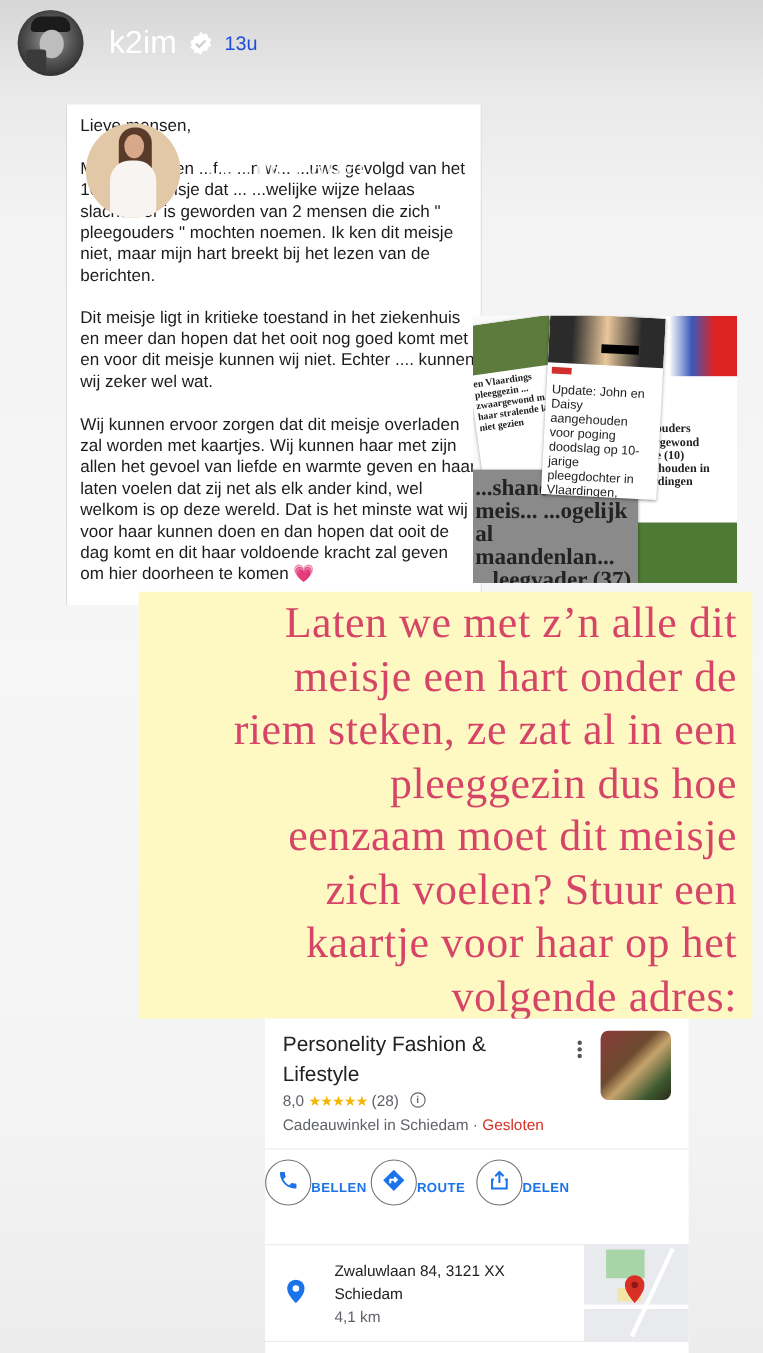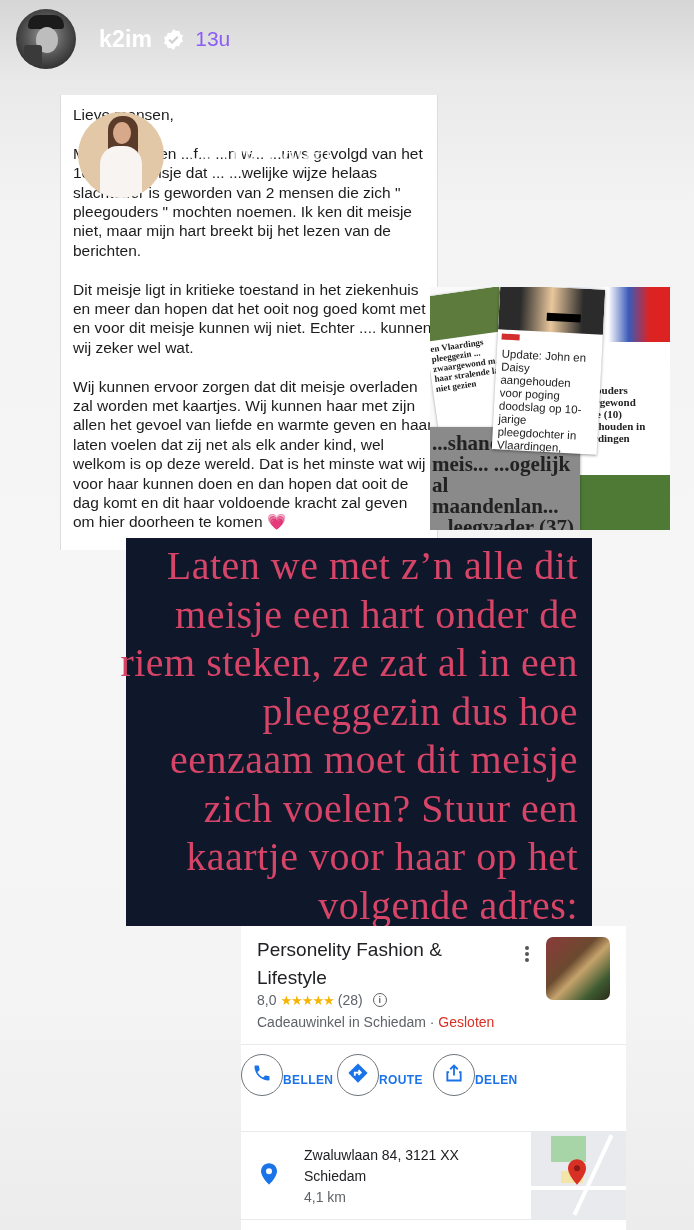--- a/index.html
+++ b/index.html
@@ -12,23 +12,23 @@
   
   .story-header { position: absolute; left: 16px; top: 10px; height: 58px; display: flex; align-items: center; }
   .avatar {
     width: 60px; height: 60px; border-radius: 50%;
     background: radial-gradient(circle at 50% 45%, #9a9a9a 0%, #555 45%, #2a2a2a 80%);
     position: relative; overflow: hidden;
   }
   .avatar .cap { position: absolute; left: 12px; top: 6px; width: 36px; height: 14px; background: #1b1b1b; border-radius: 10px 10px 3px 3px; }
   .avatar .face { position: absolute; left: 20px; top: 18px; width: 22px; height: 26px; background: #bdbdbd; border-radius: 50%; }
   .avatar .glass { position: absolute; left: 8px; top: 36px; width: 18px; height: 20px; background: #3a3a3a; border-radius: 3px; }
-  .username { margin-left: 23px; color: #ffffff; font-weight: bold; font-size: 23px; letter-spacing: 0.2px; }
+  .username { margin-left: 23px; color: #ffffff; font-weight: normal; font-size: 29px; letter-spacing: 0.2px; }
   .verified { margin-left: 10px; width: 23px; height: 23px; display: inline-flex; }
-  .time { margin-left: 10px; color: #8b5cf6; font-size: 21px; }
+  .time { margin-left: 10px; color: #1d4ed8; font-size: 18px; }
 
   
   .post-card {
     position: absolute; left: 60px; top: 95px; width: 378px; height: 455px;
     background: #ffffff; border-left: 1px solid #dcdcdc; border-right: 1px solid #dcdcdc;
   }
   .post-text {
     position: absolute; left: 12px; top: 10px; width: 360px;
     font-size: 15.5px; line-height: 19.4px; color: #1c1c1c;
   }
@@ -56,22 +56,22 @@
   .news-c .hl { font-family: "Liberation Serif", serif; font-size: 11px; font-weight: bold; padding: 4px; color: #222; line-height: 12px; margin-top: 38px; }
   .news-c .img2 { position: absolute; bottom: 0; left: 0; right: 0; height: 55px; background: #4f7a36; }
   .news-d { left: 66px; top: 0; width: 105px; height: 165px; transform: rotate(3deg); }
   .news-d .img { height: 45px; background: linear-gradient(90deg, #2b2b2b 20%, #e9c79c 50%, #2b2b2b 80%); }
   .news-d .bar { position: absolute; left: 48px; top: 26px; width: 34px; height: 8px; background: #000; }
   .news-d .tag { display: inline-block; margin: 4px; width: 18px; height: 6px; background: #d32f2f; }
   .news-d .hl { font-size: 11.5px; padding: 0 5px; color: #222; line-height: 13px; }
 
   
   .quote-box {
-    position: absolute; left: 126px; top: 538px; width: 466px; height: 388px;
-    background: #0f172a;
+    position: absolute; left: 126px; top: 538px; width: 558px; height: 388px;
+    background: #fef9c3;
   }
   .quote-text {
     position: absolute; right: 14px; top: 4px; width: 460px;
     font-family: "Liberation Serif", serif; font-size: 40px; line-height: 48.5px;
     color: #d64568; text-align: right; letter-spacing: 0.5px;
   }
 
   
   .maps-card { position: absolute; left: 241px; top: 926px; width: 385px; height: 384px; background: #ffffff; }
   .place-name { position: absolute; left: 16px; top: 10px; width: 250px; font-size: 19px; line-height: 28px; color: #202124; }

